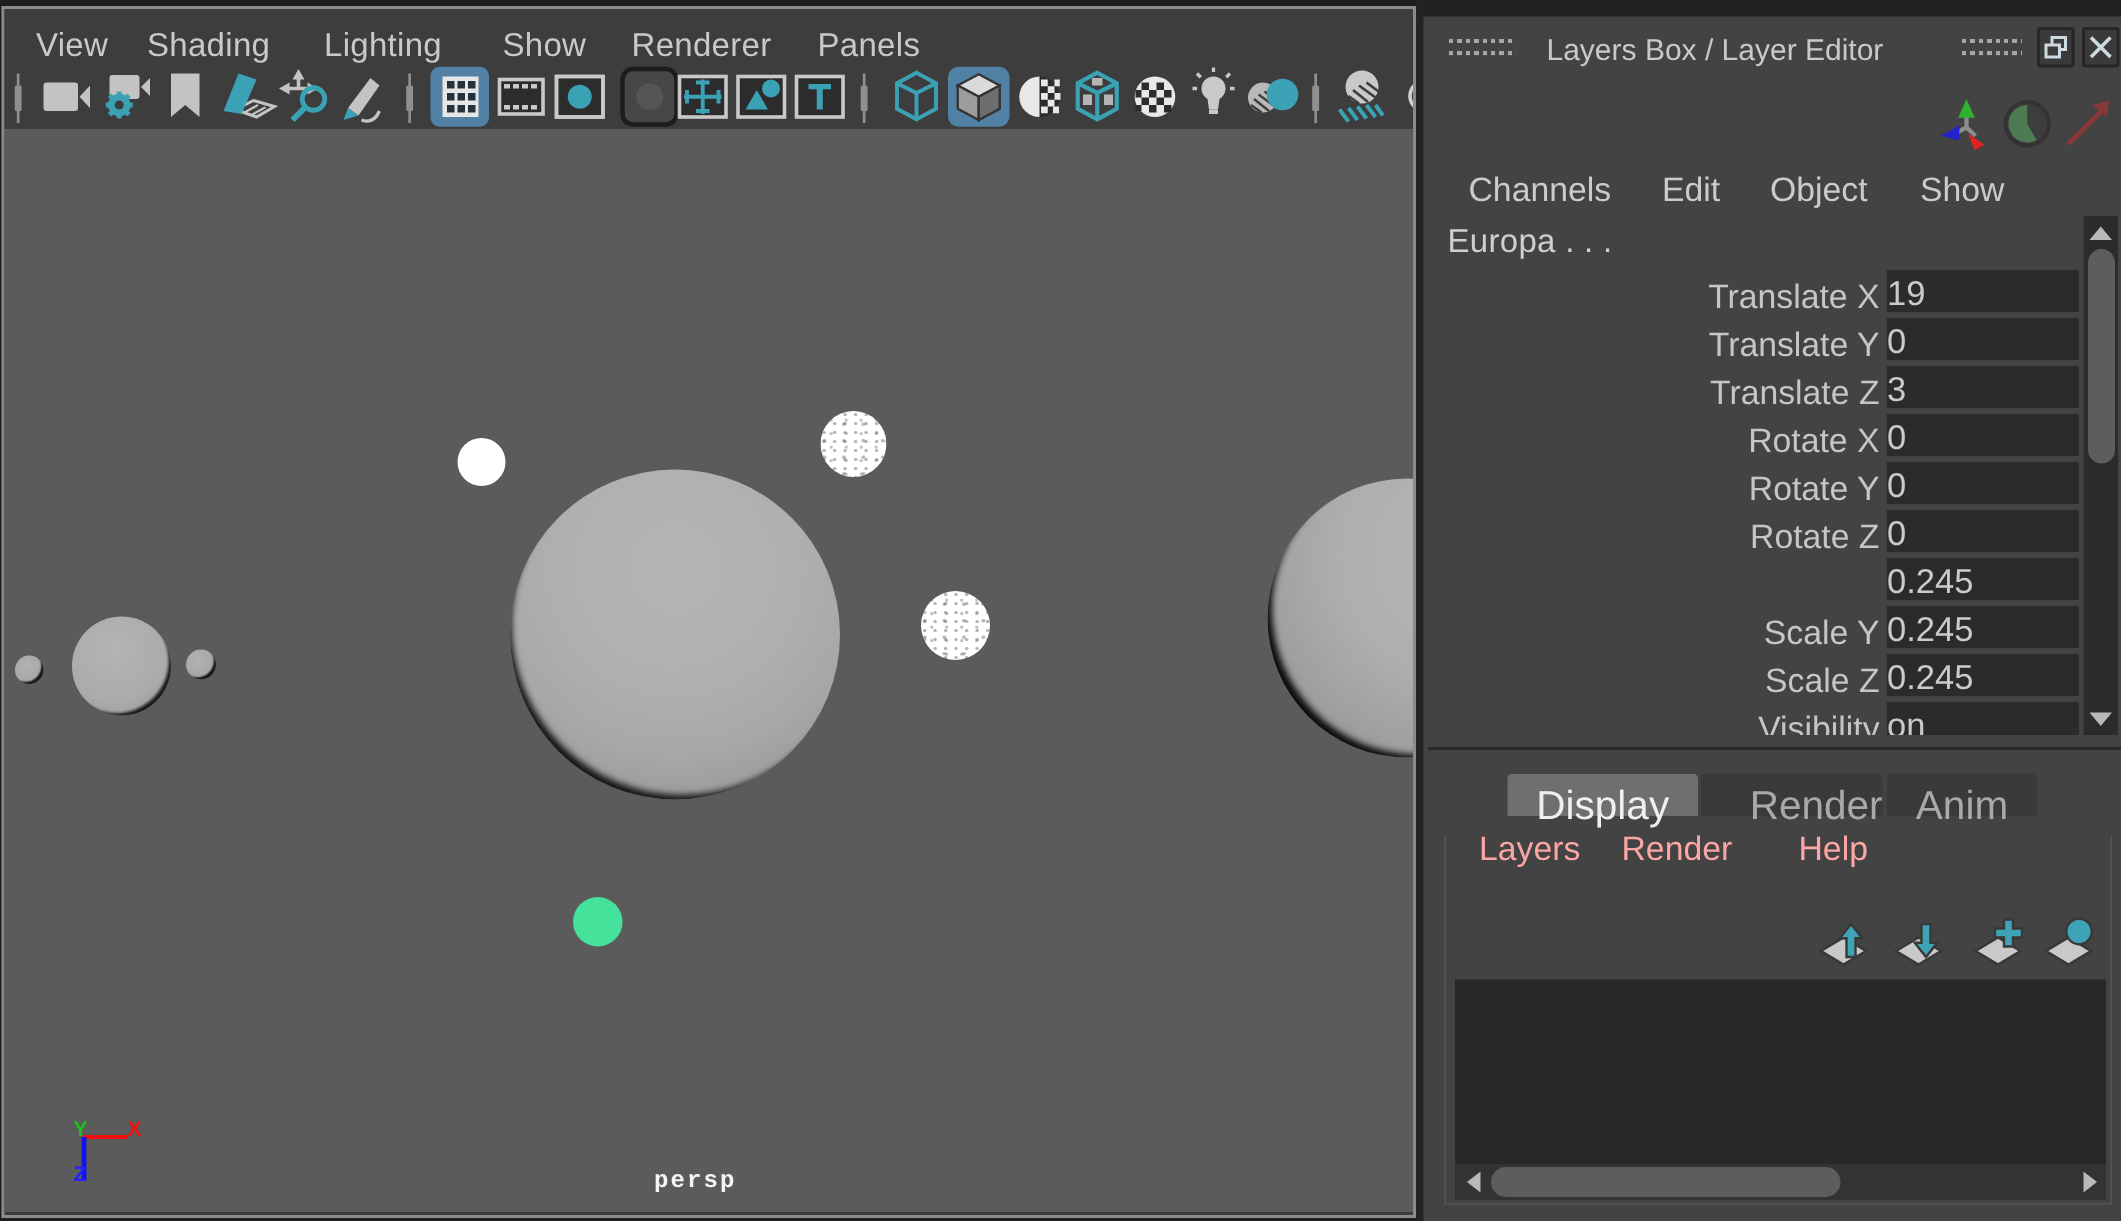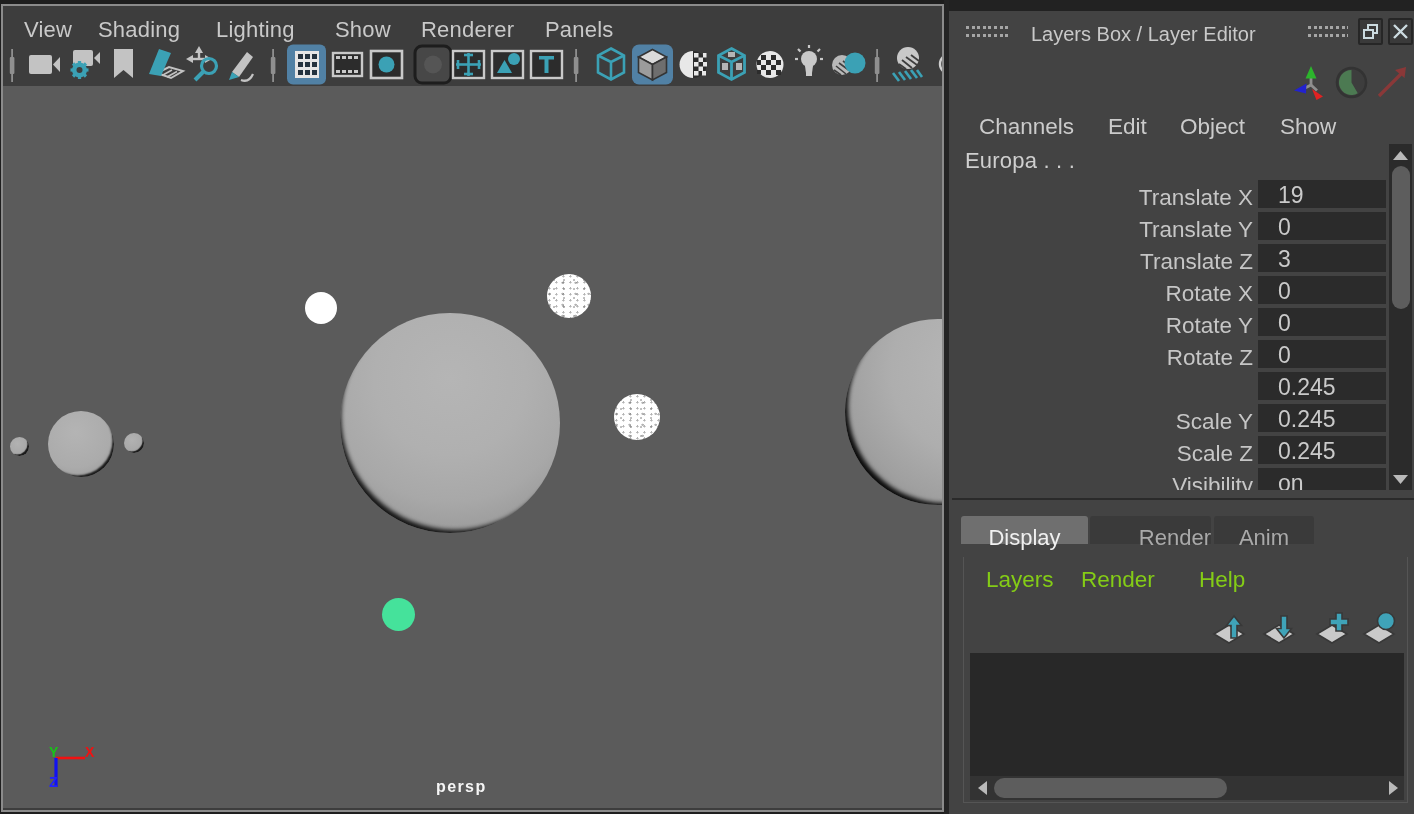--- a/index.html
+++ b/index.html
@@ -30,38 +30,38 @@
   background:radial-gradient(circle at 70% 28%,#b7b7b7 0%,#aeaeae 45%,#a0a0a0 70%,#8d8d8d 90%,#808080);
   box-shadow:inset 7px -6px 4px -4px rgba(5,5,5,0.95);}
 #s-w1{left:302px;top:206px;width:32px;height:32px;background:#ffffff;}
 #s-w2{left:544px;top:188px;width:44px;height:44px;background:#ffffff;
   background-image:radial-gradient(circle at 35% 40%,rgba(105,105,105,0.5) 0.9px,transparent 1.3px),radial-gradient(circle at 72% 68%,rgba(105,105,105,0.42) 0.9px,transparent 1.3px),radial-gradient(circle at 20% 80%,rgba(105,105,105,0.5) 1px,transparent 1.4px);
   background-size:7px 6px,10px 9px,13px 11px;}
 #s-w3{left:611px;top:308px;width:46px;height:46px;background:#ffffff;
   background-image:radial-gradient(circle at 35% 40%,rgba(105,105,105,0.5) 0.9px,transparent 1.3px),radial-gradient(circle at 72% 68%,rgba(105,105,105,0.42) 0.9px,transparent 1.3px),radial-gradient(circle at 20% 80%,rgba(105,105,105,0.5) 1px,transparent 1.4px);
   background-size:7px 6px,10px 9px,13px 11px;}
 #s-green{left:379px;top:512px;width:33px;height:33px;background:#45e29b;}
-#persp{position:absolute;left:433px;top:692px;color:#f5f5f5;font-size:16px;font-weight:bold;letter-spacing:1.4px;}
+#persp{position:absolute;left:433px;top:692px;color:#f5f5f5;font-size:16px;font-weight:bold;letter-spacing:1.4px;font-family:Liberation Mono, monospace;}
 
 #rpanel{position:absolute;left:944px;top:0;width:470px;height:814px;background:#434343;}
 #rdiv{position:absolute;left:0;top:0;width:5px;height:814px;background:#242424;}
 #rtop{position:absolute;left:0;top:0;width:470px;height:11px;background:#222222;}
 .dots{position:absolute;height:11px;background-image:repeating-linear-gradient(90deg,#a6a6a6 0 3px,transparent 3px 5.6px);-webkit-mask-image:linear-gradient(#000 0 3px,transparent 3px 8px,#000 8px 11px);mask-image:linear-gradient(#000 0 3px,transparent 3px 8px,#000 8px 11px);}
 #rtitle{position:absolute;top:23px;color:#c9c9c9;font-size:20px;}
 .wbtn{position:absolute;top:18px;width:25px;height:27px;background:#3a3a3a;border:2px solid #262626;border-radius:2px;}
 .rmenu{position:absolute;color:#cbcbcb;font-size:22.5px;top:114px;text-align:center;}
 #europa{position:absolute;left:21px;top:148px;color:#cfcfcf;font-weight:normal;font-size:22px;letter-spacing:0.2px;}
 .chlabel{position:absolute;width:288px;text-align:right;color:#c6c6c6;font-size:22.5px;}
-.chfield{position:absolute;left:314px;width:128px;height:28px;background:#2b2b2b;color:#cacaca;font-size:23px;line-height:31px;padding-left:20px;}
+.chfield{position:absolute;left:314px;width:128px;height:28px;background:#2b2b2b;color:#cacaca;font-size:23px;line-height:31px;padding-left:0;}
 #vscroll{position:absolute;left:445px;top:144px;width:23px;height:346px;background:#2b2b2b;}
 #vthumb{position:absolute;left:2.5px;top:22px;width:18px;height:143px;background:#5d5d5d;border-radius:9px;}
 #chdivider{position:absolute;left:8px;top:498px;width:462px;height:2px;background:#2a2a2a;}
-.tab{position:absolute;top:516px;height:28px;color:#a9a9a9;font-size:22px;text-align:center;background:#3a3a3a;border-radius:3px 3px 0 0;line-height:43px;}
+.tab{position:absolute;top:516px;height:28px;color:#a9a9a9;font-size:27px;text-align:center;background:#3a3a3a;border-radius:3px 3px 0 0;line-height:43px;margin-left:44px;}
 #tabbox{position:absolute;left:19px;top:557px;width:445px;height:246px;background:#434343;border:1px solid #555555;border-top:none;}
-.lmenu{position:absolute;color:#84cc16;font-size:22.5px;top:567px;}
+.lmenu{position:absolute;color:#fca5a5;font-size:22.5px;top:553px;}
 #larea{position:absolute;left:26px;top:653px;width:434px;height:123px;background:#282828;}
 #hscroll{position:absolute;left:26px;top:776px;width:434px;height:24px;background:#333333;}
 #hthumb{position:absolute;left:24px;top:2px;width:233px;height:20px;background:#5d5d5d;border-radius:10px;}
 </style>
 </head>
 <body>
 <div id="pane">
   <div id="paneframe"></div>
   <div id="menubar">
     <span style="left:21px">View</span>

